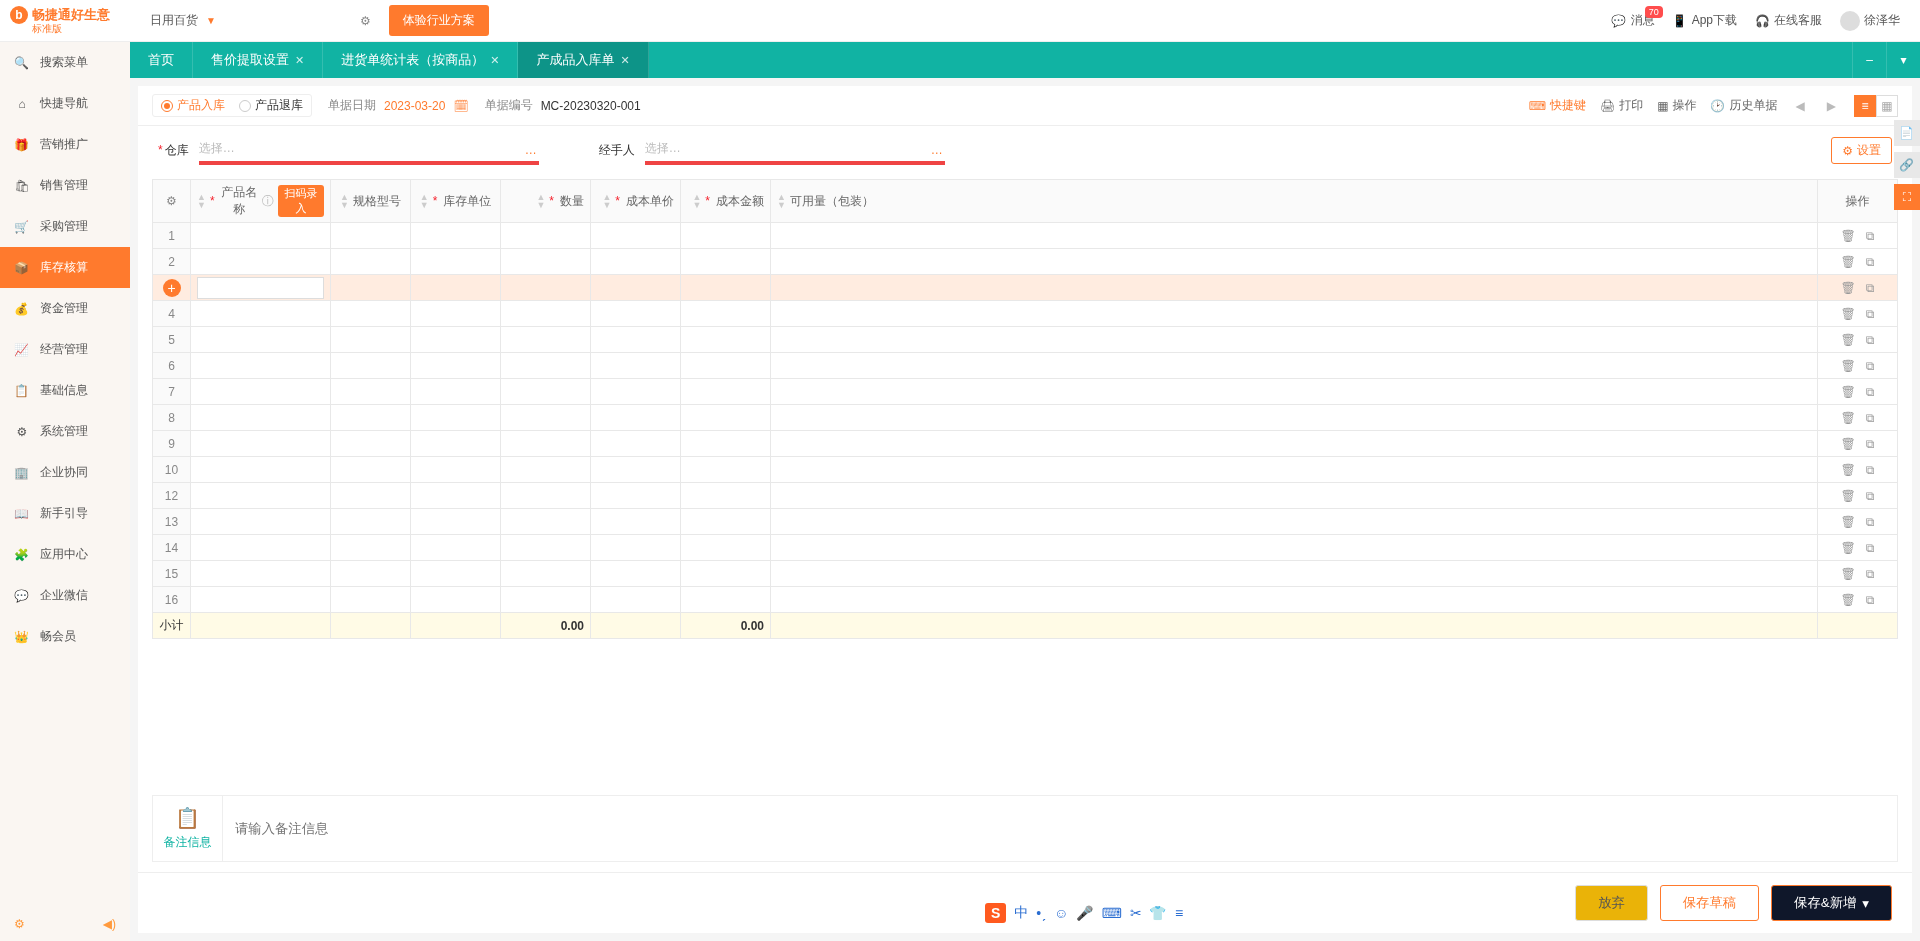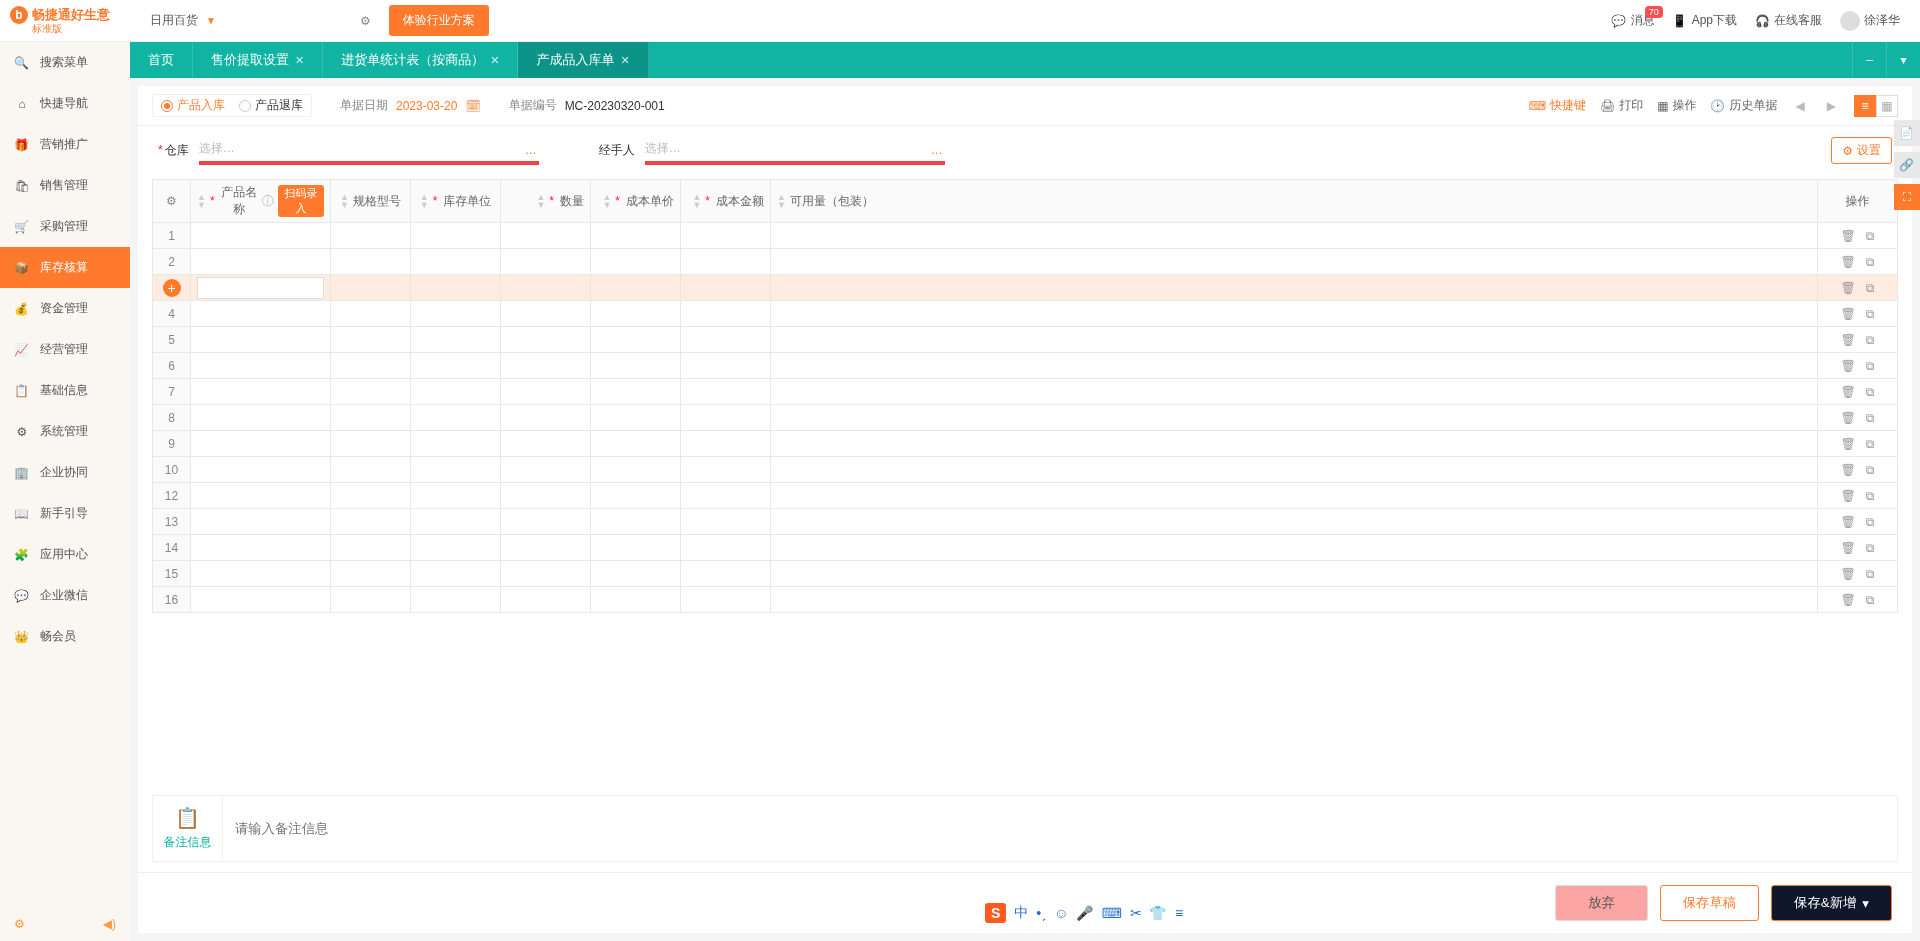--- a/index.html
+++ b/index.html
@@ -38,21 +38,21 @@
 .tabbar { display: flex; align-items: center; background: #11b3a3; height: 36px; color: #fff; }
 .tab { padding: 0 18px; height: 100%; display: flex; align-items: center; gap: 6px; cursor: pointer; font-size: 13px; border-right: 1px solid rgba(255,255,255,0.15); }
 .tab.active { background: #0d9488; }
 .tab .x { font-size: 11px; opacity: 0.8; }
 .tabbar-right { margin-left: auto; display: flex; align-items: center; }
 .tabbar-right .sq { width: 34px; height: 36px; display: flex; align-items: center; justify-content: center; cursor: pointer; border-left: 1px solid rgba(255,255,255,0.15); }
 
 
 .main { flex: 1; background: #fff; margin: 8px; display: flex; flex-direction: column; min-height: 0; position: relative; }
 
-.toolbar { display: flex; align-items: center; padding: 8px 14px; border-bottom: 1px solid #eee; gap: 28px; }
+.toolbar { display: flex; align-items: center; padding: 8px 14px; border-bottom: 1px solid #eee; gap: 16px; }
 .radio-group { display: flex; align-items: center; gap: 14px; border: 1px solid #eee; border-radius: 3px; padding: 2px 8px; }
 .radio { display: flex; align-items: center; gap: 4px; cursor: pointer; }
 .radio .dot { width: 12px; height: 12px; border: 1px solid #ccc; border-radius: 50%; display: inline-block; position: relative; }
 .radio.sel .dot { border-color: #ff7a2d; }
 .radio.sel .dot::after { content: ""; position: absolute; inset: 2px; background: #ff7a2d; border-radius: 50%; }
 .radio.sel span.lbl { color: #ff7a2d; }
 .field-pair { display: flex; align-items: center; gap: 8px; }
 .field-pair .lab { color: #888; }
 .field-pair .val { color: #ff7a2d; }
 .toolbar-right { margin-left: auto; display: flex; align-items: center; gap: 14px; color: #888; }
@@ -97,21 +97,21 @@
 .num-right { text-align: right; }
 
 
 .remark-row { display: flex; margin: 10px 14px 0; border: 1px solid #eee; }
 .remark-label { width: 70px; display: flex; flex-direction: column; align-items: center; justify-content: center; gap: 4px; color: #11b3a3; border-right: 1px solid #eee; padding: 10px 0; }
 .remark-label .ricon { color: #11b3a3; font-size: 20px; }
 .remark-input { flex: 1; border: none; padding: 10px 12px; color: #999; outline: none; resize: none; }
 
 
 .footer { display: flex; align-items: center; justify-content: flex-end; gap: 12px; padding: 12px 20px; border-top: 1px solid #eee; margin-top: 10px; }
-.btn-plain { background: #fca5a5; border: 1px solid #ddd; color: #555; padding: 8px 32px; border-radius: 3px; cursor: pointer; }
+.btn-plain { background: #eab308; border: 1px solid #ddd; color: #555; padding: 8px 22px; border-radius: 3px; cursor: pointer; }
 .btn-outline-orange { background: #fff; border: 1px solid #ff7a2d; color: #ff7a2d; padding: 8px 22px; border-radius: 3px; cursor: pointer; }
 .btn-orange { background: #0f172a; border: 1px solid #ff7a2d; color: #fff; padding: 8px 22px; border-radius: 3px; cursor: pointer; display: flex; align-items: center; gap: 6px; }
 .ime-bar { position: absolute; bottom: 10px; left: 50%; transform: translateX(-40px); display: flex; align-items: center; gap: 8px; color: #2a6dd1; font-size: 14px; }
 .ime-bar .sogou { background: #ff5a1f; color: #fff; padding: 2px 6px; border-radius: 3px; font-weight: bold; }
 
 
 .right-rail { position: fixed; right: 0; top: 120px; display: flex; flex-direction: column; gap: 6px; }
 .rail-btn { width: 26px; height: 26px; background: #e8e8e8; display: flex; align-items: center; justify-content: center; cursor: pointer; color: #888; }
 .rail-btn.active { background: #ff7a2d; color: #fff; }
 </style>
@@ -631,20 +631,31 @@
                   <td class="num-right"></td>
                   <td class="num-right"></td>
                   <td></td>
                   <td class="col-op">
                     <div class="op-icons">
                       <span>🗑</span>
                       <span>⧉</span>
                     </div>
                   </td>
                 </tr>
+                <tr class="subtotal">
+                  <td class="col-idx">小计</td>
+                  <td></td>
+                  <td></td>
+                  <td></td>
+                  <td class="num-right">0.00</td>
+                  <td></td>
+                  <td class="num-right">0.00</td>
+                  <td></td>
+                  <td class="col-op"></td>
+                </tr>
               </tbody>
           </table>
         </div>
 
         <div class="remark-row">
           <div class="remark-label">
             <span class="ricon">📋</span>
             <span>备注信息</span>
           </div>
           <input class="remark-input" placeholder="请输入备注信息" style="">

